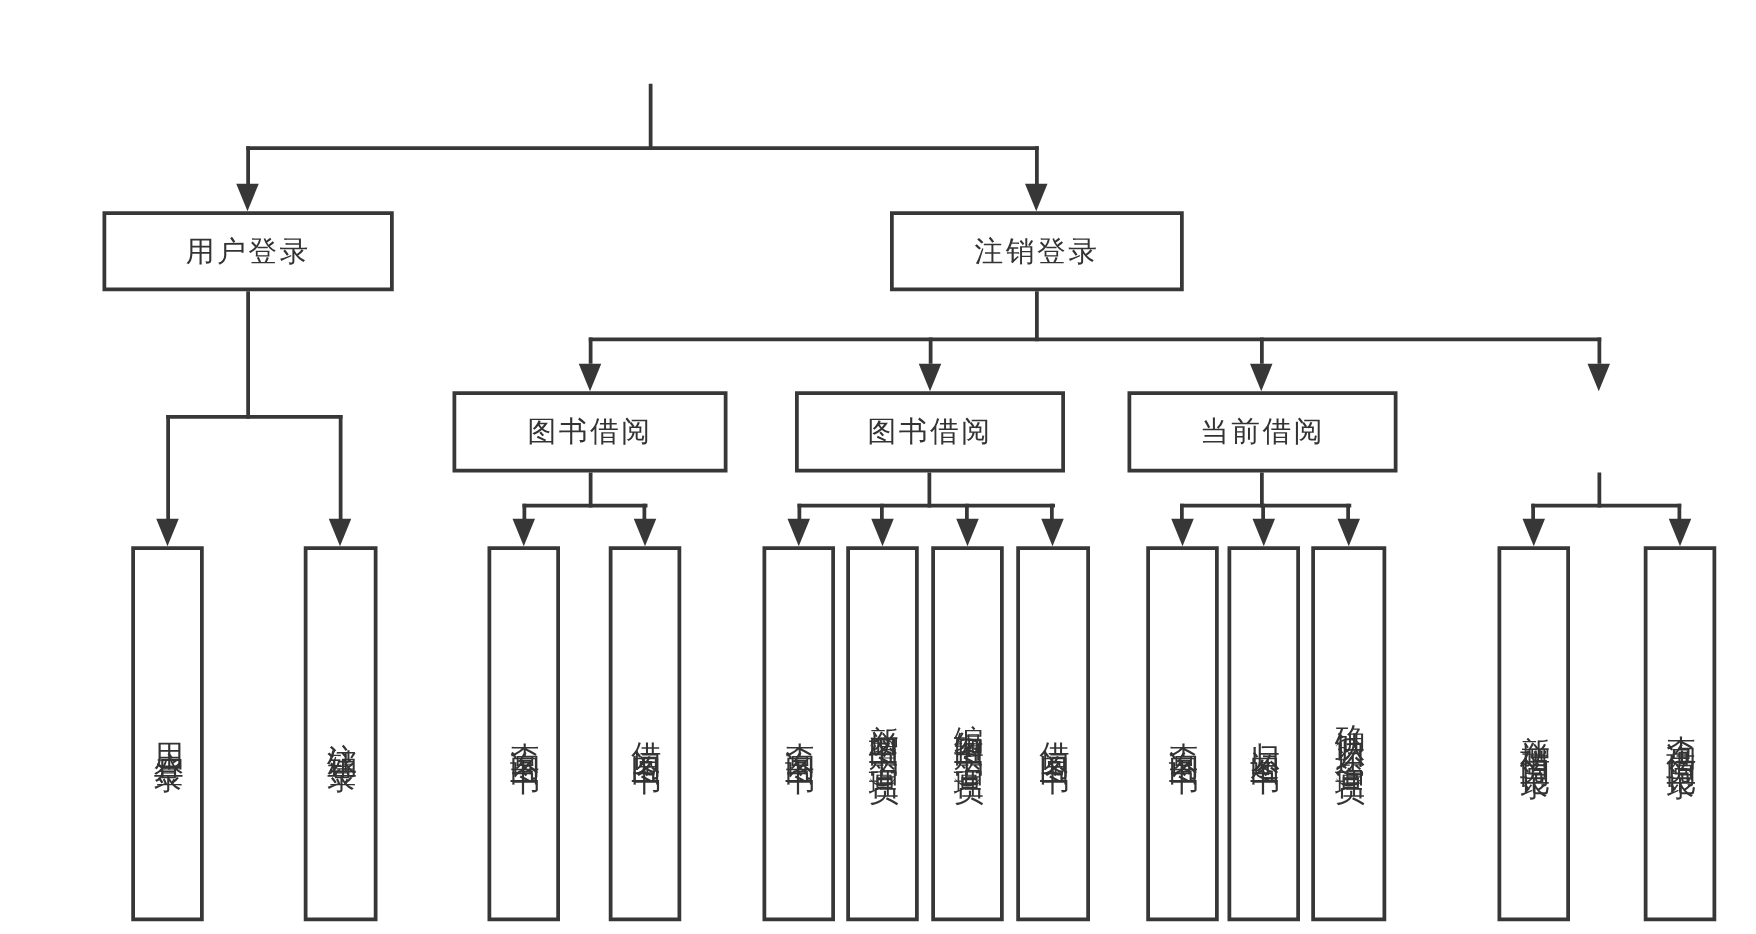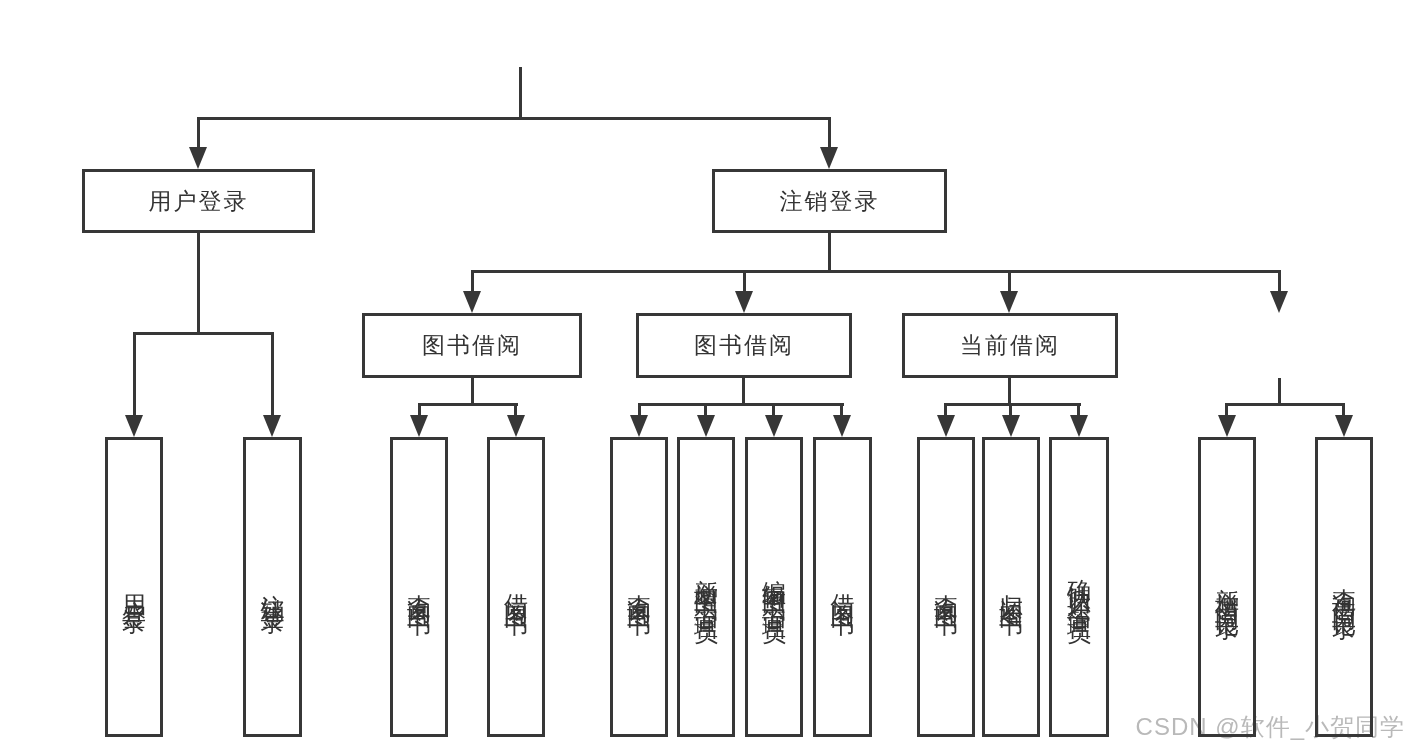--- a/index.html
+++ b/index.html
@@ -148,15 +148,14 @@
     <span class="lbl">确认归还（管理员）</span>
   </div>
 
   <div class="node v-node" style="left:1198px;top:437px;width:58px;height:300px;">
     <span class="lbl">新增借阅记录</span>
   </div>
   <div class="node v-node" style="left:1315px;top:437px;width:58px;height:300px;">
     <span class="lbl">查询借阅记录</span>
   </div>
 
-  <div class="watermark">CSDN @软件_小贺同学</div>
 
 </div>
 
 </body></html>

